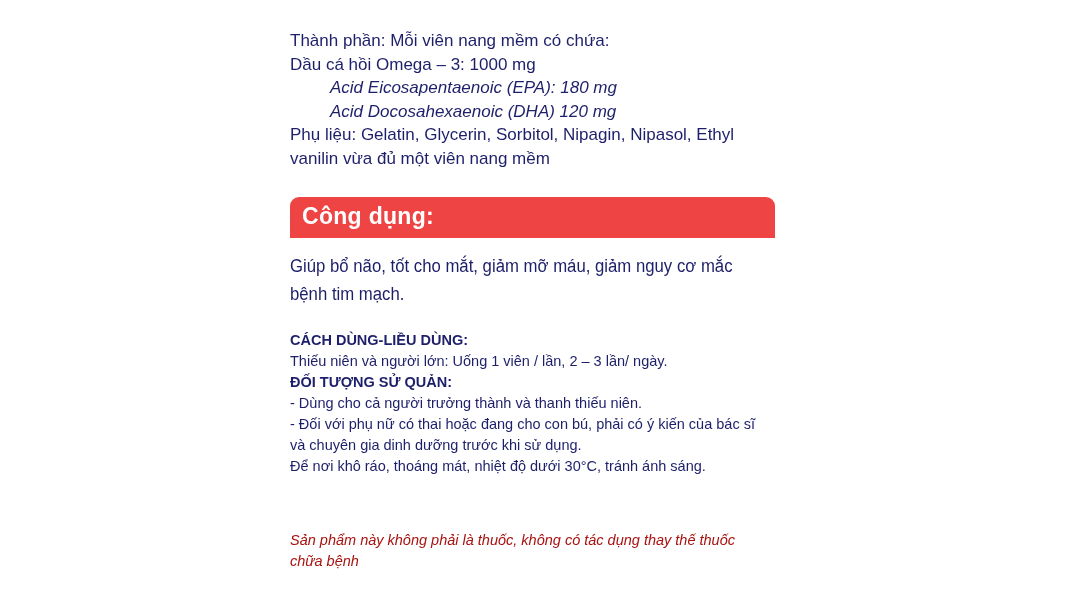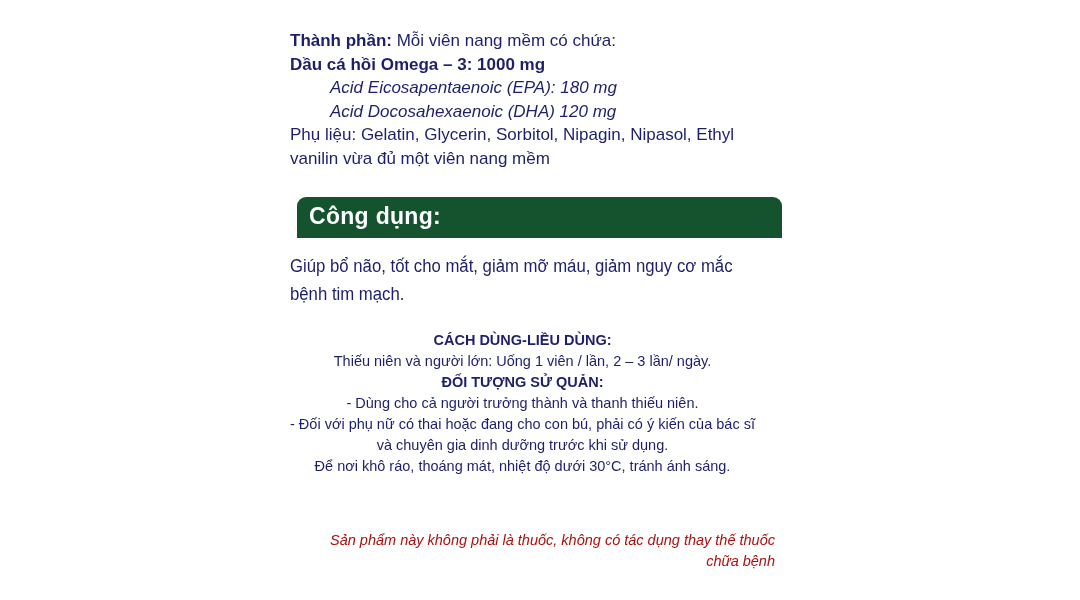--- a/index.html
+++ b/index.html
@@ -3,35 +3,35 @@
   <meta charset="utf-8">
   <style>
     html, body { margin: 0; padding: 0; }
     body {
       width: 1080px; height: 600px; background: #ffffff; position: relative; overflow: hidden;
       font-family: "Liberation Sans", sans-serif; color: #1d1f6a;
     }
     .block { position: absolute; left: 290px; }
     .line { white-space: nowrap; }
     #ingredients { top: 29px; font-size: 17px; line-height: 23.5px; }
-    #ingredients .b { font-weight: bold; }
+    #ingredients .b { font-weight: normal; }
     #ingredients .indent { padding-left: 40px; font-style: italic; }
     #banner {
       position: absolute; left: 290px; top: 197px; width: 485px; height: 41px;
-      background: #14532d; border-radius: 9px 9px 0 0; margin-left: 7px;
+      background: #ef4444; border-radius: 9px 9px 0 0;
     }
     #banner-title {
       position: absolute; left: 12px; top: 6px; font-size: 23px; font-weight: bold; color: #ffffff;
       letter-spacing: 0.3px;
     }
     #uses { top: 252px; font-size: 18px; line-height: 28px; transform: scaleX(0.93); transform-origin: left top; }
-    #details { top: 330px; font-size: 14.5px; line-height: 21px; text-align: center; }
+    #details { top: 330px; font-size: 14.5px; line-height: 21px; }
     #details .h { font-weight: bold; }
     #note {
-      position: absolute; left: 290px; top: 530px; width: 485px; text-align: right;
+      position: absolute; left: 290px; top: 530px; width: 485px; text-align: left;
       font-size: 14.5px; line-height: 21px; color: #a8120f; font-style: italic;
     }
   </style>
 </head>
 <body>
 
 <div id="ingredients" class="block">
   <div class="line"><span class="b">Thành phần:</span><span> Mỗi viên nang mềm có chứa:</span></div>
   <div class="line b">Dầu cá hồi Omega – 3: 1000 mg</div>
   <div class="line indent">Acid Eicosapentaenoic (EPA): 180 mg</div>

